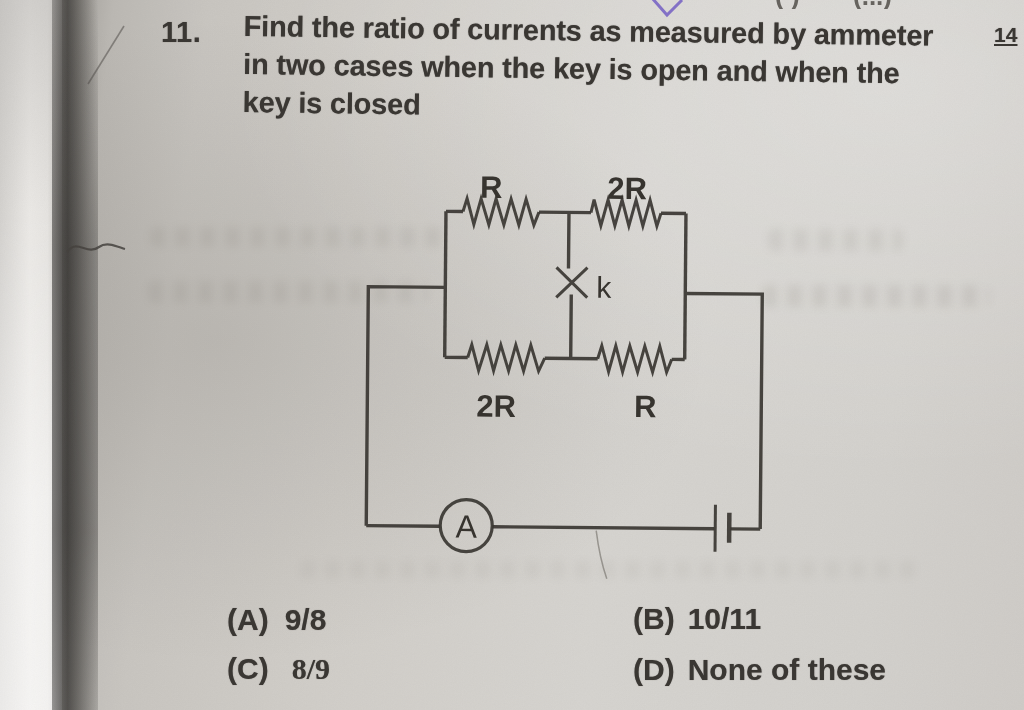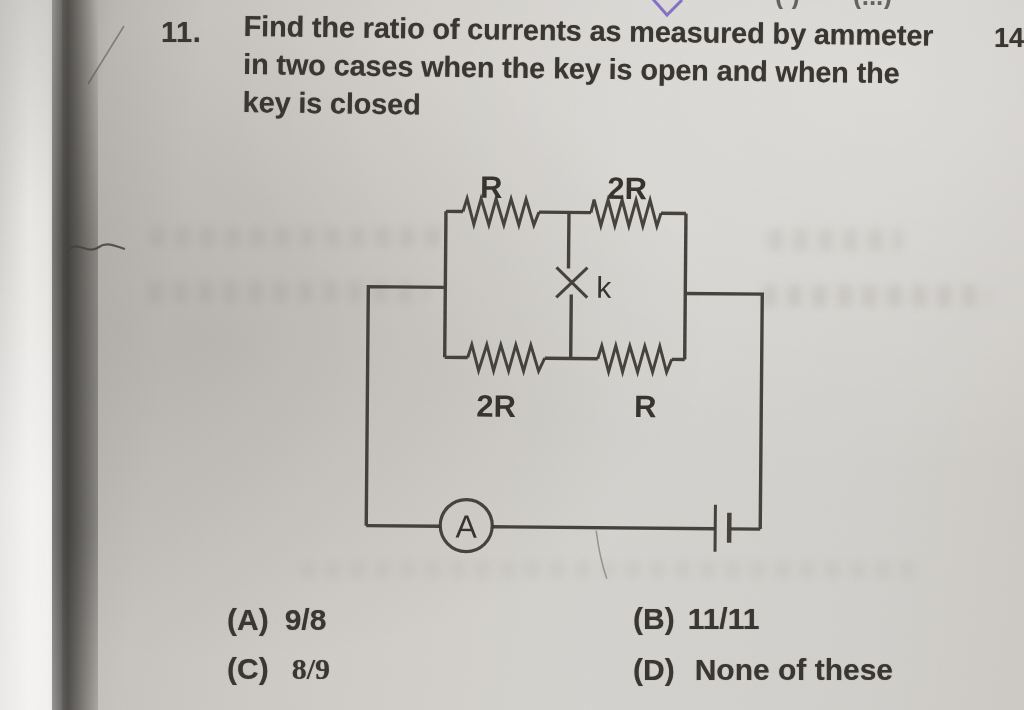--- a/index.html
+++ b/index.html
@@ -28,32 +28,32 @@
     background:
       linear-gradient(180deg, rgba(120,118,114,.0) 0%, rgba(20,19,18,.25) 35%, rgba(20,19,18,.3) 75%, rgba(20,19,18,.15) 100%),
       linear-gradient(90deg, rgba(32,30,28,.30) 0%, rgba(32,30,28,.62) 34%, rgba(38,36,33,.42) 58%, rgba(38,36,33,0) 100%);
   }
   .txt{position:absolute;color:#3a3733;text-shadow:0 0 1px rgba(58,55,51,.55);}
   #q-number{left:161px;top:16px;font-size:29px;font-weight:700;letter-spacing:.5px;}
   #q-text{
     left:244px;top:7px;width:740px;font-size:29px;font-weight:700;
     line-height:38px;letter-spacing:-.2px;transform:rotate(.8deg);transform-origin:left top;
   }
-  #margin-number{left:994px;top:23px;font-size:27px;font-weight:700;}
+  #margin-number{left:994px;top:23px;font-size:21px;font-weight:700;text-decoration:underline;}
   .fragment{position:absolute;top:0;height:9px;overflow:hidden;font-size:26px;font-weight:700;color:#4a4742;opacity:.8;}
   .fragment span{display:block;transform:translateY(-19px);}
   #fragment-left{left:775px;width:80px;}
   #fragment-right{left:853px;width:120px;}
   #options{position:absolute;left:0;top:0;width:1024px;height:710px;}
   .option{position:absolute;display:flex;font-size:30px;font-weight:700;color:#3a3733;text-shadow:0 0 1px rgba(58,55,51,.55);}
   .option .olabel{display:inline-block;}
   #option-a{left:227px;top:603px;} #option-a .ovalue{margin-left:16px;}
   #option-b{left:633px;top:602px;} #option-b .ovalue{margin-left:13px;}
   #option-c{left:227px;top:652px;} #option-c .ovalue{margin-left:23px;font-family:Liberation Serif, serif;}
-  #option-d{left:633px;top:653px;} #option-d .ovalue{margin-left:20px;}
+  #option-d{left:633px;top:653px;} #option-d .ovalue{margin-left:13px;}
   #circuit{position:absolute;left:340px;top:140px;transform:rotate(.5deg);transform-origin:40% 40%;}
   .bleed{
     position:absolute;border-radius:6px;
     background:repeating-linear-gradient(90deg, rgba(108,102,92,.6) 0 15px, rgba(108,102,92,0) 15px 25px);
     filter:blur(4px);opacity:.16;
   }
   #bleed-1{left:150px;top:227px;width:300px;height:20px;}
   #bleed-2{left:148px;top:281px;width:280px;height:22px;}
   #bleed-3{left:768px;top:229px;width:135px;height:22px;}
   #bleed-4{left:762px;top:285px;width:228px;height:22px;opacity:.19;}
@@ -158,21 +158,21 @@
     </g>
   </svg>
 
   <div id="options">
     <div id="option-a" class="option">
       <span class="olabel">(A)</span>
       <span class="ovalue">9/8</span>
     </div>
     <div id="option-b" class="option">
       <span class="olabel">(B)</span>
-      <span class="ovalue">11/11</span>
+      <span class="ovalue">10/11</span>
     </div>
     <div id="option-c" class="option">
       <span class="olabel">(C)</span>
       <span class="ovalue">8/9</span>
     </div>
     <div id="option-d" class="option">
       <span class="olabel">(D)</span>
       <span class="ovalue">None of these</span>
     </div>
   </div>

